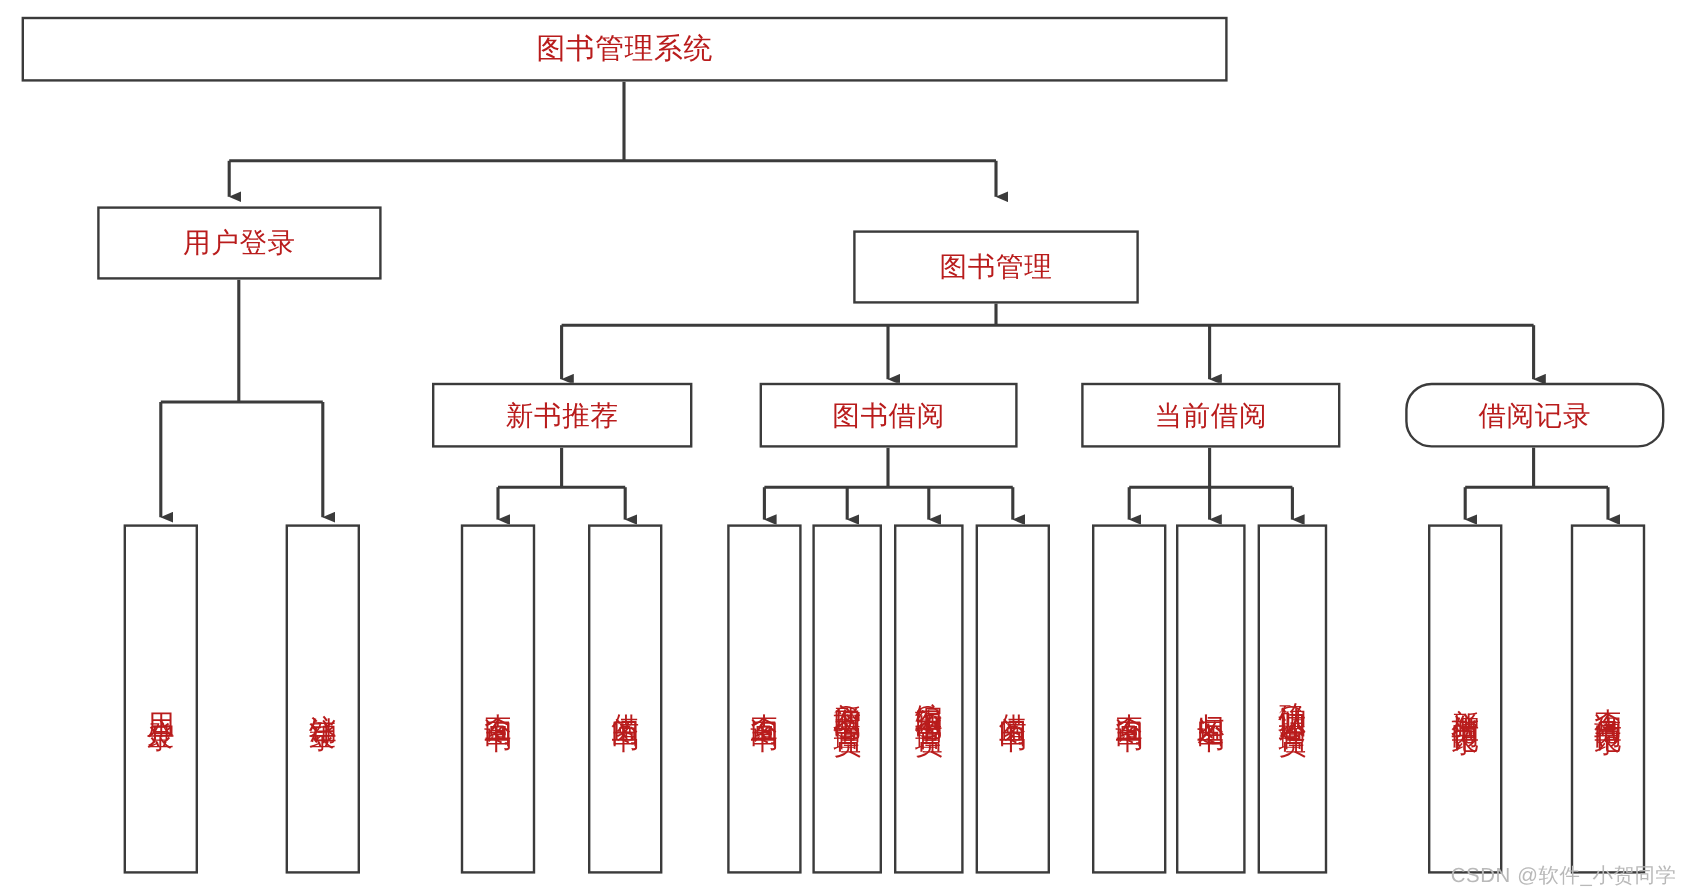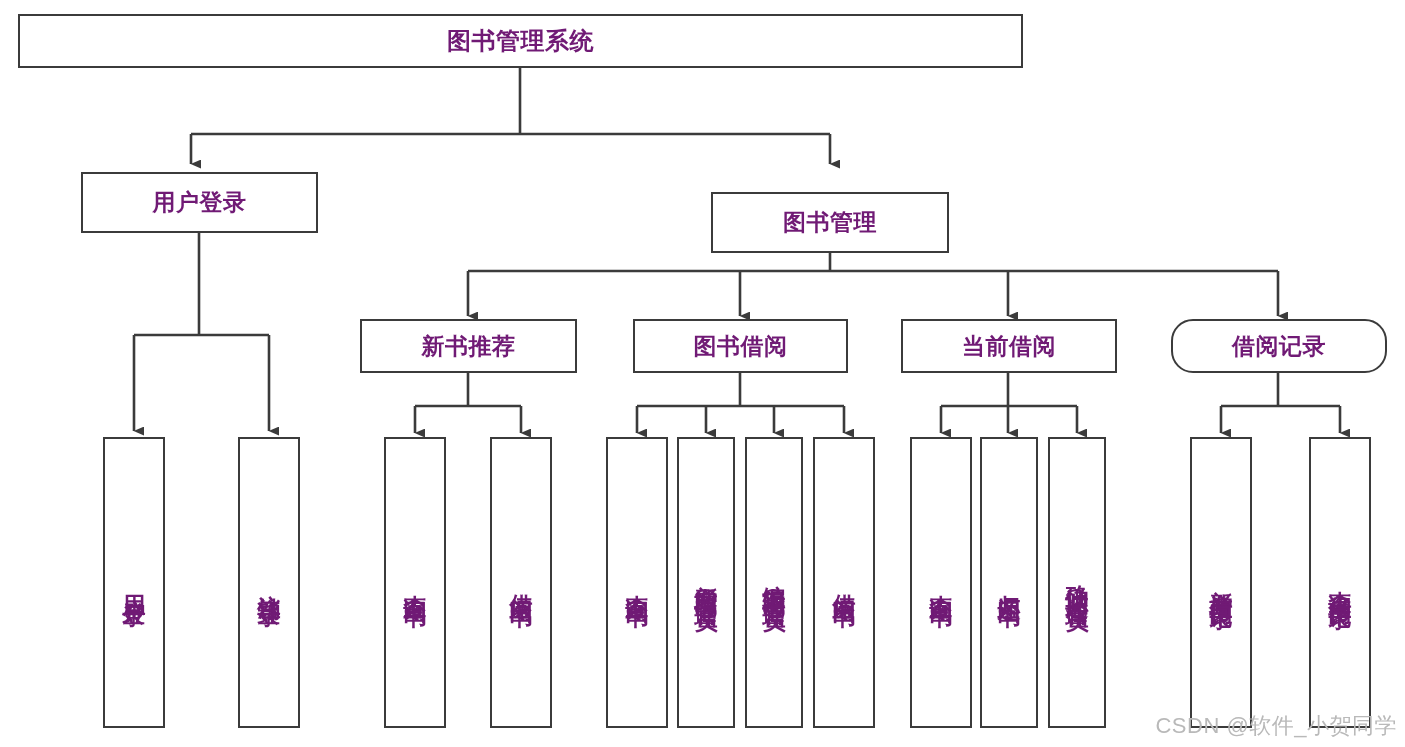--- a/index.html
+++ b/index.html
@@ -27,22 +27,21 @@
     pointer-events: none;
   }
   .node {
     position: absolute;
     box-sizing: border-box;
     border: 2.5px solid #3b3b3b;
     background: #ffffff;
     display: flex;
     align-items: center;
     justify-content: center;
-    color: #701a75;
-    font-weight: bold;
+    color: #b91c1c;
   }
   .node .node-label {
     display: block;
     text-align: center;
     line-height: 1.22;
     white-space: nowrap;
   }
   
   .node.horiz .node-label {
     writing-mode: horizontal-tb;
@@ -61,21 +60,21 @@
     writing-mode: vertical-rl;
     text-orientation: upright;
     font-size: 23px;
     letter-spacing: 3.5px;
     line-height: 1;
   }
   #watermark {
     position: absolute;
     right: 8px;
     bottom: 6px;
-    font-size: 22px;
+    font-size: 17px;
     color: #b9b9b9;
     letter-spacing: 0.5px;
     white-space: nowrap;
     user-select: none;
   }
 </style>
 </head>
 <body>
 
 <div id="diagram-canvas">

